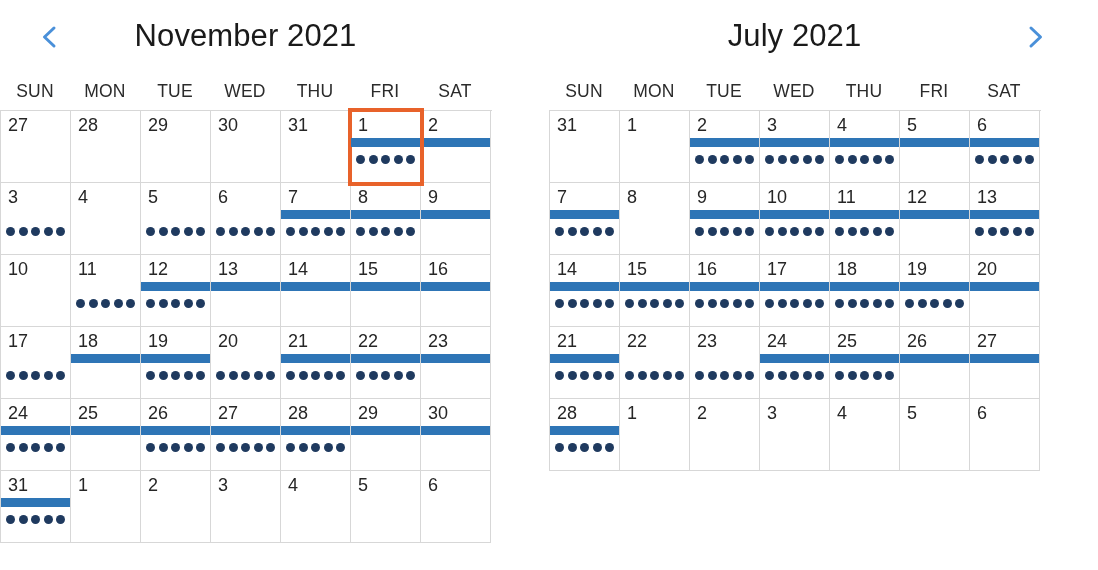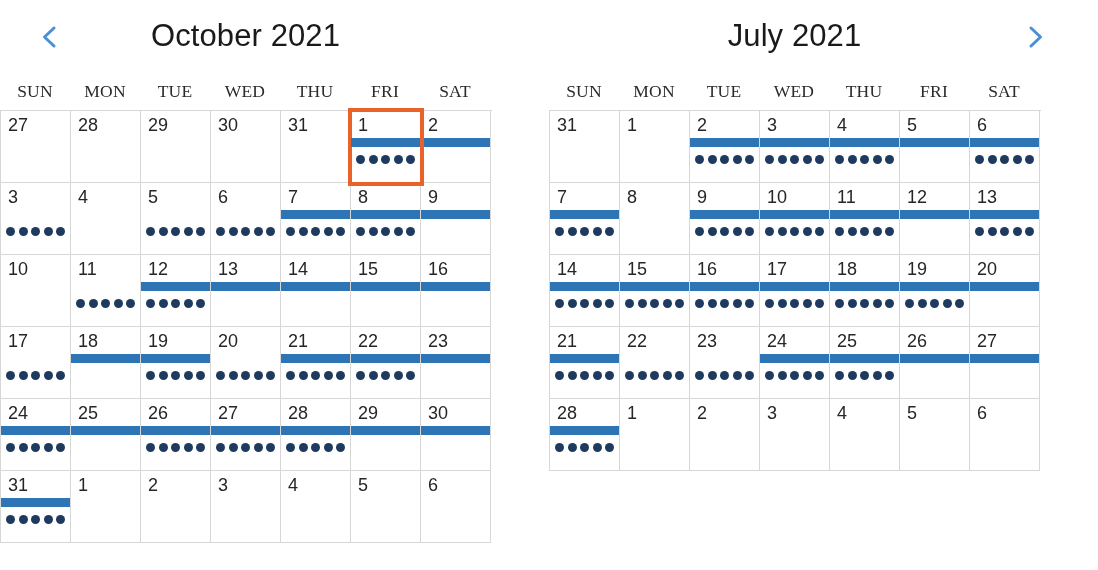--- a/index.html
+++ b/index.html
@@ -36,21 +36,20 @@
     font-weight:400;
     letter-spacing:.1px;
     white-space:nowrap;
   }
 
   
   .weekdays{
     display:grid;
     grid-template-columns:repeat(7,70px);
     height:38px;
-    font-family:Liberation Serif, serif;
   }
   .weekday{
     text-align:center;
     font-size:17.5px;
     color:#2b2b2b;
     line-height:38px;
     letter-spacing:.2px;
   }
 
   
@@ -140,21 +139,21 @@
     <span>
       <svg width="20" height="28" viewBox="0 0 20 28" aria-hidden="true">
         <path d="M6 5 L15.5 14 L6 23" fill="none" stroke="#4A90D9" stroke-width="3" stroke-linecap="round" stroke-linejoin="round"></path>
       </svg>
     </span>
   </div>
 
   <div class="months" id="months-root">
       <div class="month month-january">
         <div class="month-inner">
-          <div class="month-title">October 2021</div>
+          <div class="month-title">November 2021</div>
           <div class="weekdays">
             <div class="weekday">SUN</div>
             <div class="weekday">MON</div>
             <div class="weekday">TUE</div>
             <div class="weekday">WED</div>
             <div class="weekday">THU</div>
             <div class="weekday">FRI</div>
             <div class="weekday">SAT</div>
           </div>
           <div class="grid">

